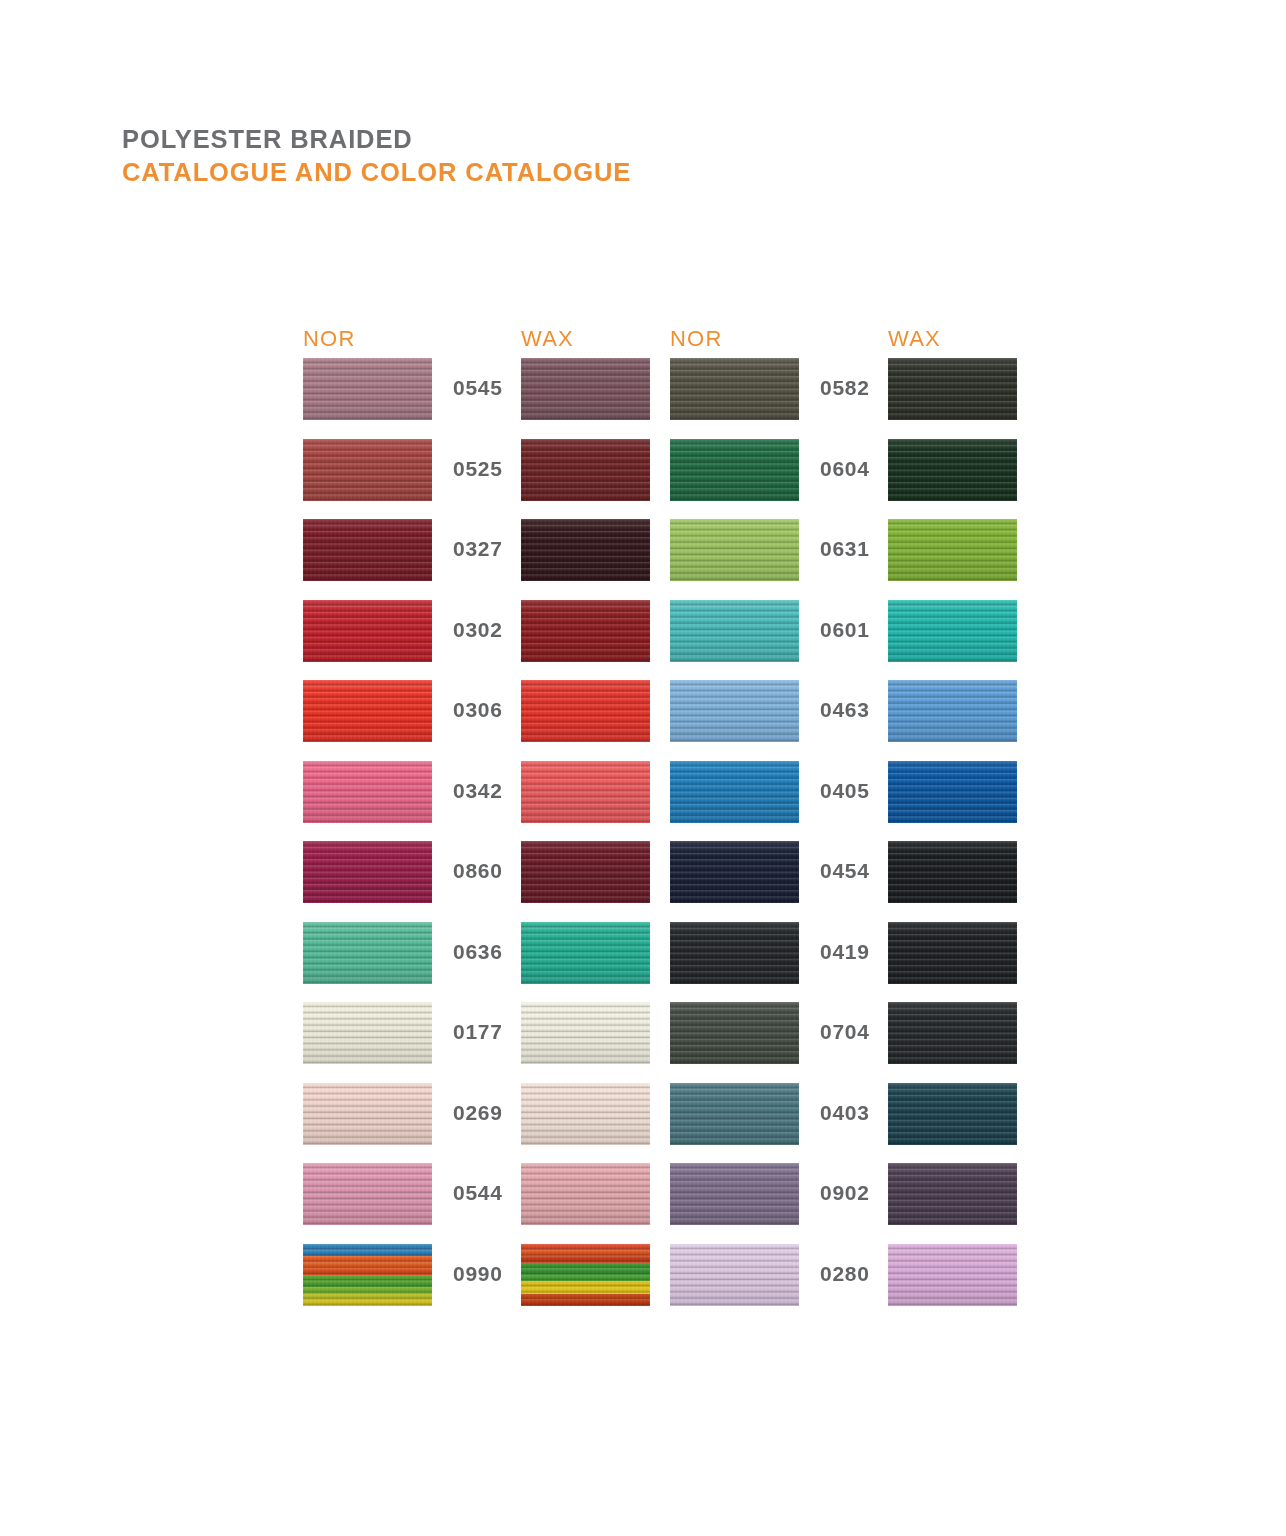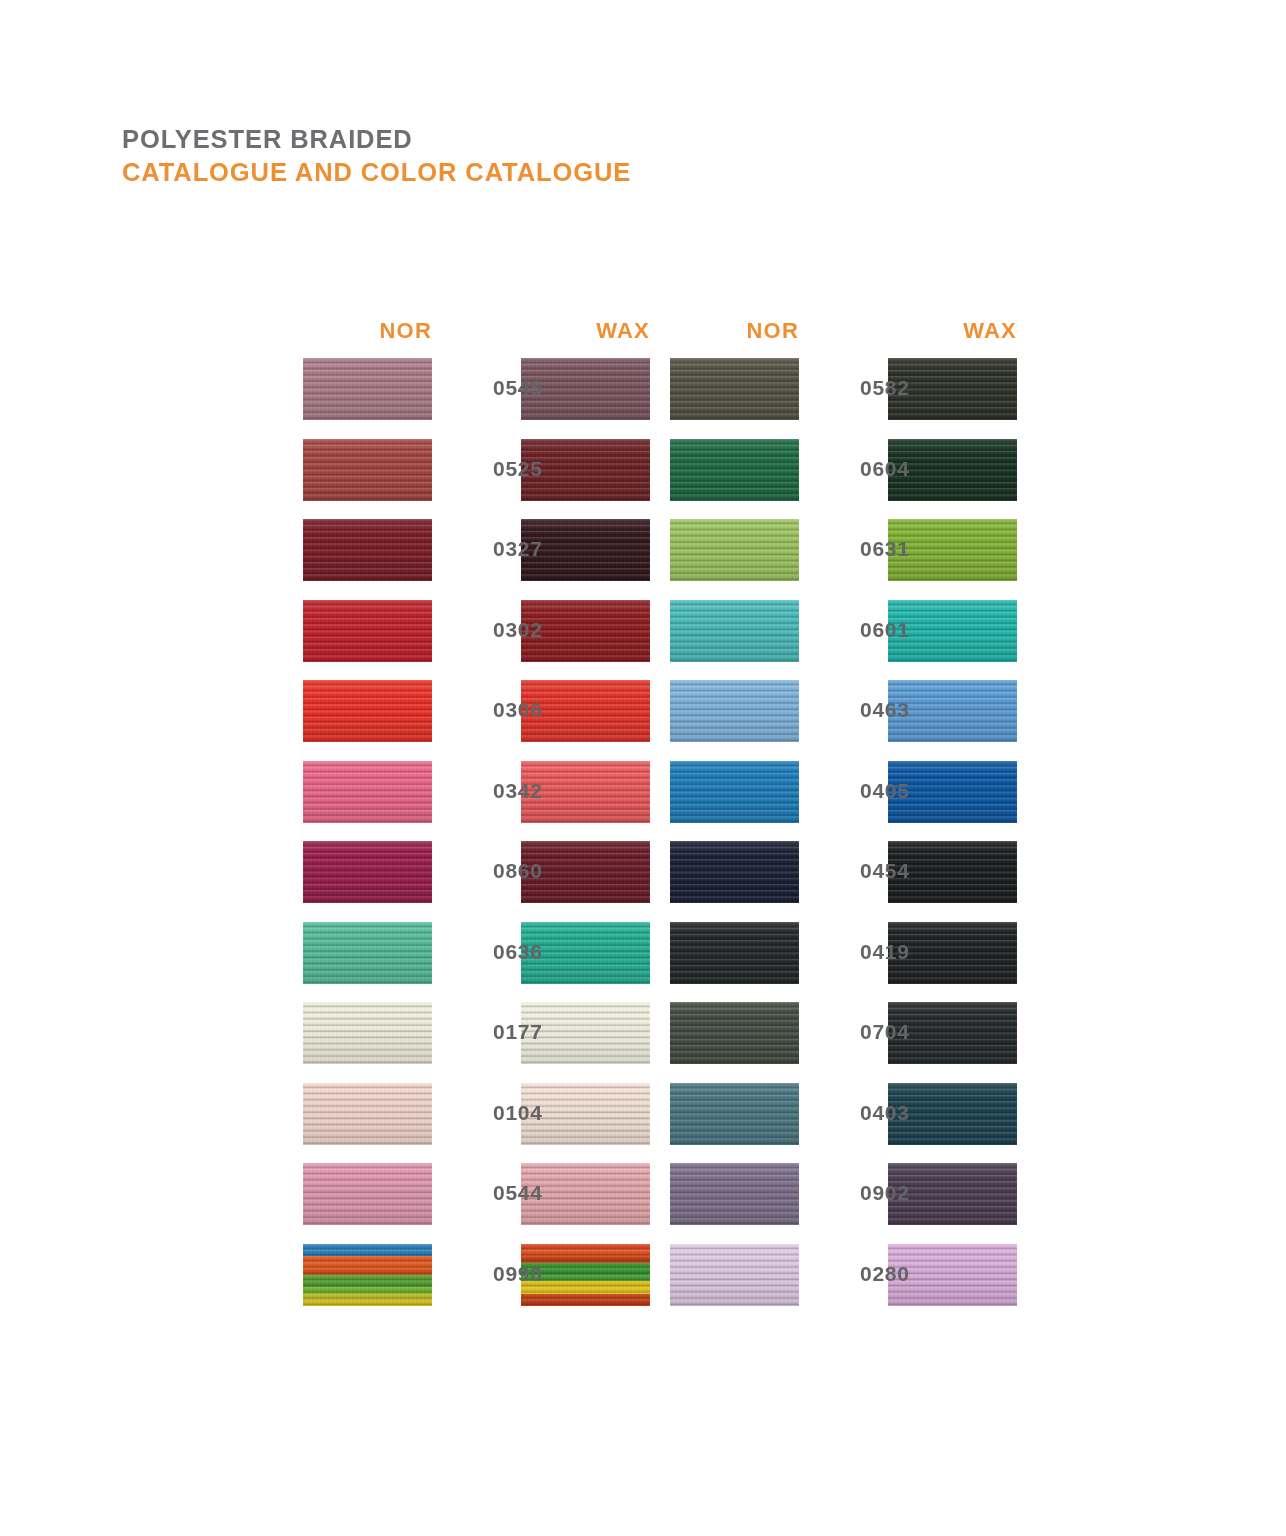--- a/index.html
+++ b/index.html
@@ -39,25 +39,25 @@
     left: 303px;
     top: 310px;
   }
 
   .header-row {
     position: relative;
     height: 48px;
   }
   .col-header {
     position: absolute;
-    top: 8px;
+    top: 16px;
     width: 129px;
-    text-align: right;
+    text-align: left;
     font-size: 22px;
-    font-weight: bold;
+    font-weight: normal;
     letter-spacing: 1.2px;
     color: #ef8f32;
   }
   .col-header.c0 { left: 0px; }
   .col-header.c1 { left: 218px; }
   .col-header.c2 { left: 367px; }
   .col-header.c3 { left: 585px; }
 
   .swatch-grid {
     position: relative;
@@ -124,21 +124,20 @@
     position: absolute;
     top: 18px;
     left: 150px;
     width: 60px;
     text-align: left;
     font-size: 21px;
     font-weight: bold;
     letter-spacing: 0.7px;
     color: #636466;
     white-space: nowrap;
-    margin-left: 40px;
   }
   .code-label.right { left: 517px; }
 </style>
 </head>
 <body>
 
 <div id="title-block">
   <div class="title-line title-grey">POLYESTER BRAIDED</div>
   <div class="title-line title-orange">CATALOGUE AND COLOR CATALOGUE</div>
 </div>
@@ -411,21 +410,21 @@
           <div class="ribs"></div>
           <div class="grain"></div>
           <div class="sheen"></div>
         </div>
         <div class="swatch c1">
           <div class="fill" style="background: rgb(246, 227, 216);"></div>
           <div class="ribs"></div>
           <div class="grain"></div>
           <div class="sheen"></div>
         </div>
-        <div class="code-label">0104</div>
+        <div class="code-label">0269</div>
         <div class="swatch c2">
           <div class="fill" style="background: rgb(74, 119, 130);"></div>
           <div class="ribs"></div>
           <div class="grain"></div>
           <div class="sheen"></div>
         </div>
         <div class="swatch c3">
           <div class="fill" style="background: rgb(27, 66, 79);"></div>
           <div class="ribs"></div>
           <div class="grain"></div>

